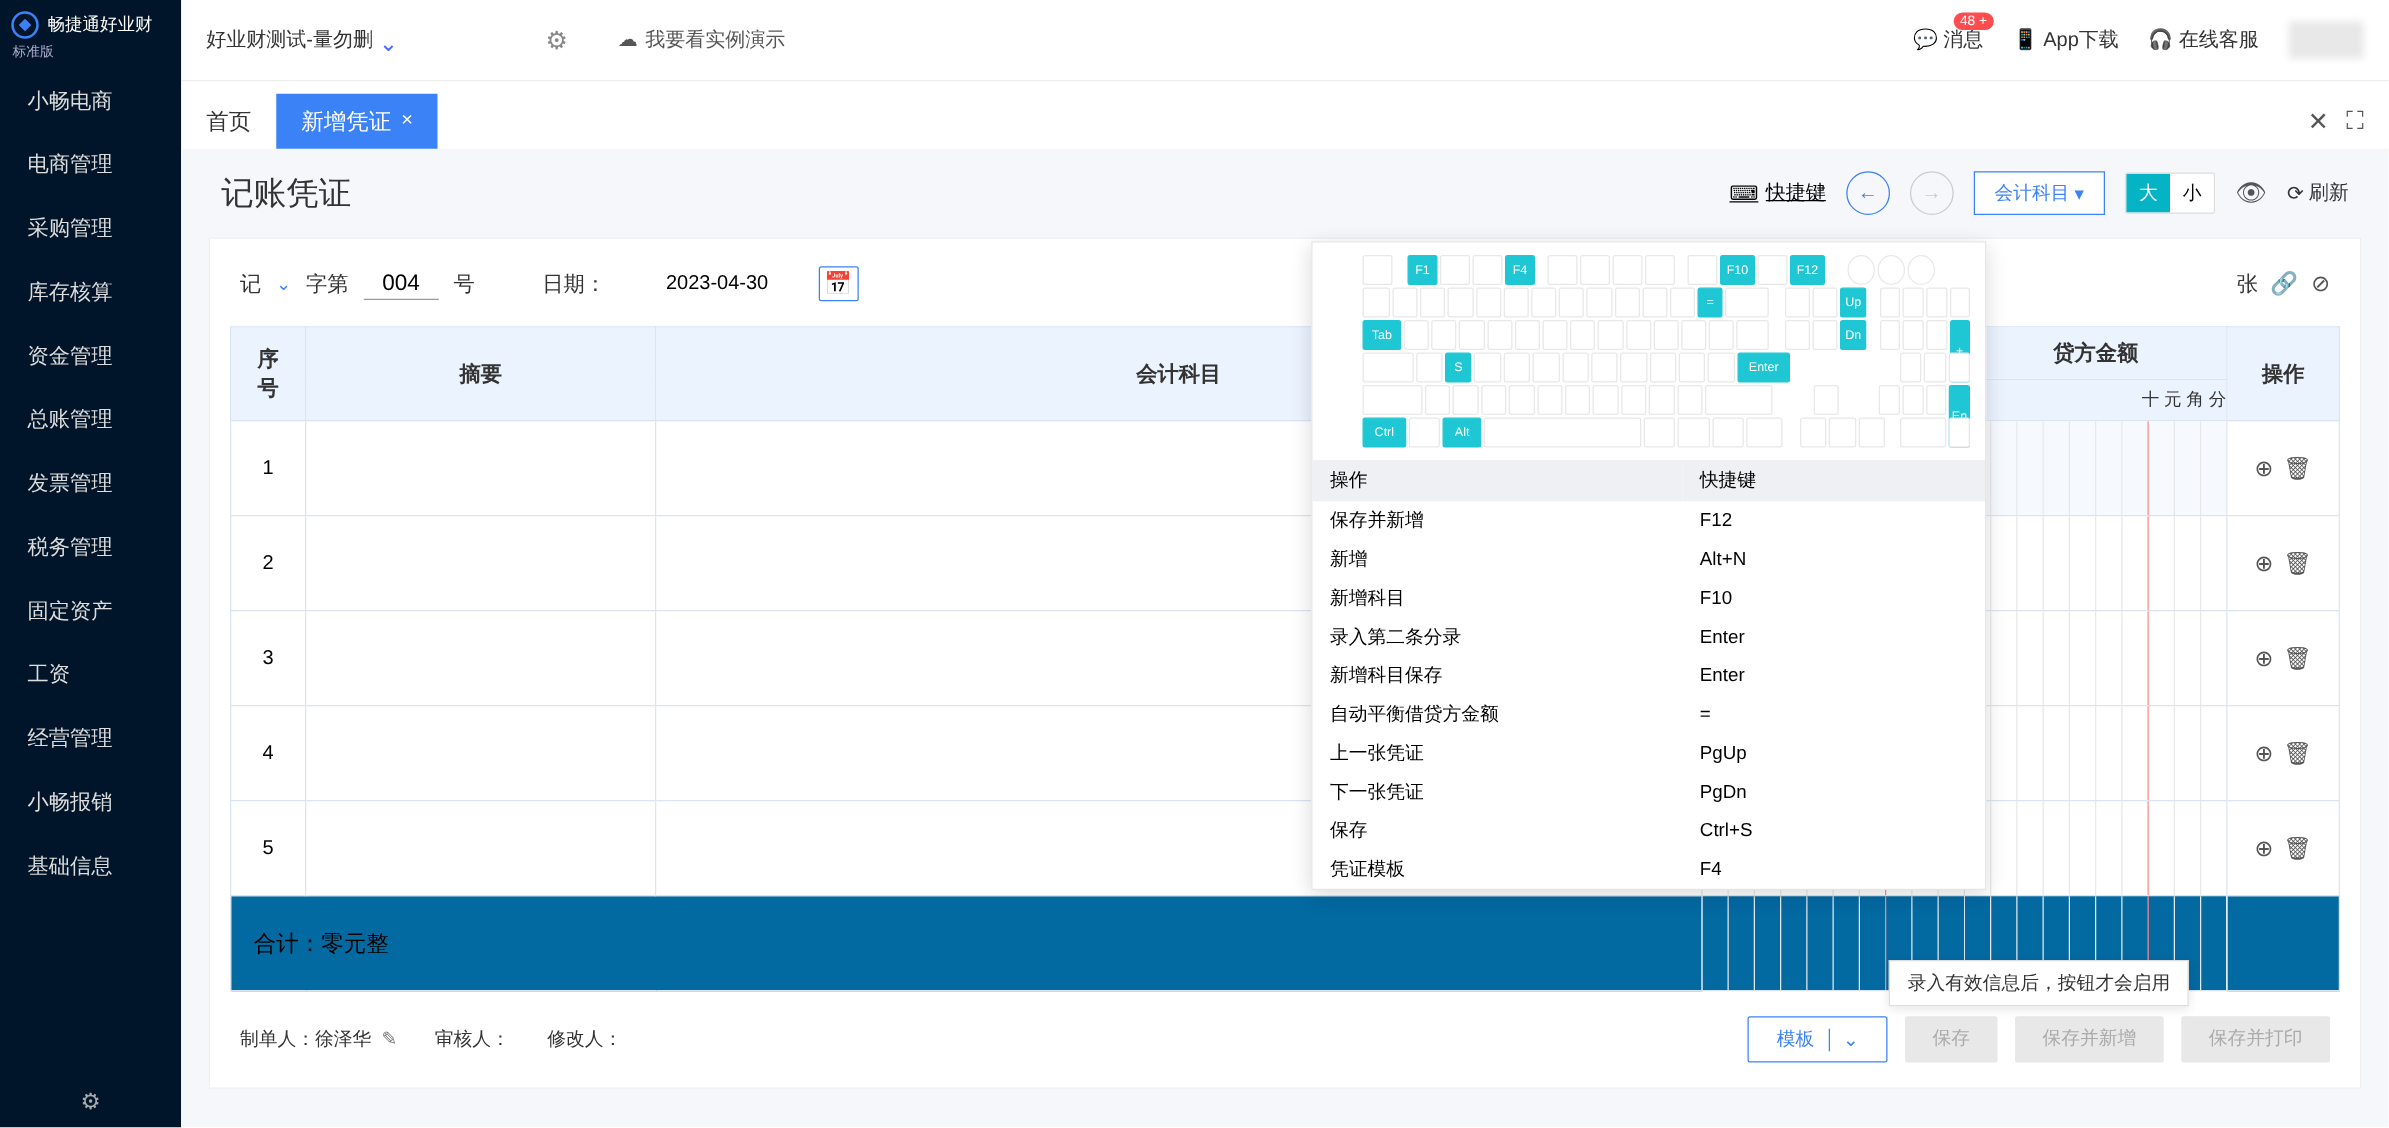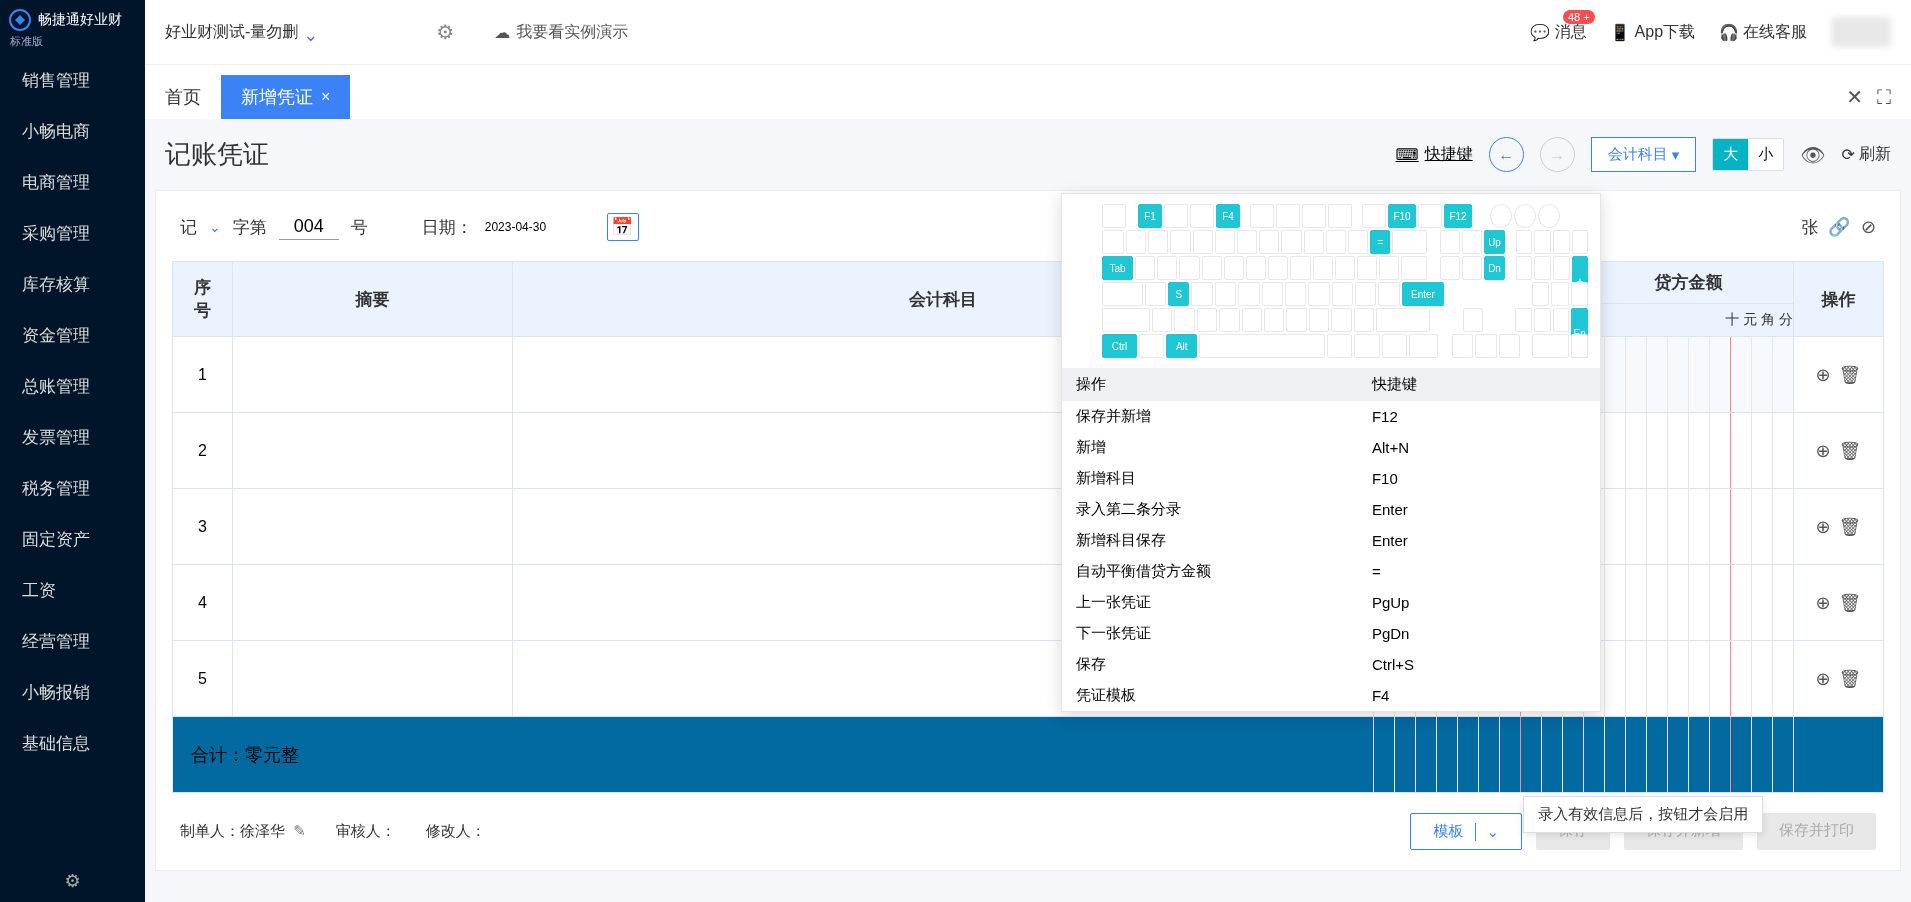--- a/index.html
+++ b/index.html
@@ -26,40 +26,40 @@
     .badge { position:absolute; top:-12px; right:-8px; background:#ff4d4f; color:#fff; font-size:11px; padding:1px 5px; border-radius:8px; font-weight:500; }
     .avatar-box { width:60px; height:30px; background:#e8e8e8; border-radius:2px; filter:blur(3px); }
 
     .tabs-row { display:flex; align-items:center; padding:10px 20px 0 20px; gap:20px; position:relative; }
     .tab-home { color:#333; font-size:18px; padding:10px 0; cursor:pointer; }
     .tab-active { background:#3b82f6; color:#fff; padding:10px 20px; font-size:18px; display:flex; align-items:center; gap:8px; }
     .tab-close { font-size:16px; cursor:pointer; }
     .tabs-row-right { position:absolute; right:20px; display:flex; gap:14px; align-items:center; }
     .x-ic, .expand-ic { font-size:20px; color:#555; cursor:pointer; }
 
-    .content { flex:1; background:#f5f7fa; padding:0 10px; overflow:auto; }
+    .content { flex:1; background:#f5f7fa; padding:0 22px; overflow:auto; }
     .title-row { display:flex; align-items:center; padding:18px 10px; }
     .page-title { font-size:26px; color:#333; }
     .title-right { margin-left:auto; display:flex; align-items:center; gap:16px; }
     .shortcuts-btn { display:flex; align-items:center; gap:6px; text-decoration:underline; cursor:pointer; font-size:16px; }
     .nav-circle { width:35px; height:35px; border:1px solid #3b82f6; border-radius:50%; display:flex; align-items:center; justify-content:center; color:#3b82f6; cursor:pointer; }
     .nav-circle.disabled { border-color:#ccc; color:#ccc; }
     .more-btn { border:1px solid #3b82f6; color:#3b82f6; padding:7px 16px; font-size:15px; cursor:pointer; background:#fff; display:flex; gap:4px; align-items:center; }
     .size-toggle { display:flex; border:1px solid #ddd; border-radius:2px; overflow:hidden; }
     .sz-btn { padding:6px 10px; font-size:15px; cursor:pointer; background:#fff; }
     .sz-btn.active { background:#04b4c4; color:#fff; }
     .eye-ic { font-size:20px; color:#555; cursor:pointer; }
     .refresh-lnk { display:flex; align-items:center; gap:4px; color:#333; font-size:16px; cursor:pointer; }
 
     .card { background:#fff; border:1px solid #eee; padding:16px; position:relative; }
     .voucher-header { display:flex; align-items:center; gap:12px; font-size:17px; color:#333; padding:6px 8px 20px 8px; }
     .vh-label { color:#333; }
     .vh-input { border:none; border-bottom:1px solid #999; width:60px; text-align:center; font-size:18px; padding:2px; }
     .vh-chev { color:#3b82f6; font-size:14px; }
-    .date-input { border:none; border-bottom:1px solid transparent; font-size:12px; width:110px; }
+    .date-input { border:none; border-bottom:1px solid transparent; font-size:16px; width:110px;margin-left:36px; }
     .cal-ic { color:#3b82f6; font-size:18px; cursor:pointer; border:1px solid #3b82f6; padding:2px 4px; border-radius:2px; }
     .vh-right { margin-left:auto; display:flex; align-items:center; gap:10px; font-size:17px; }
     .attach-ic { font-size:18px; color:#555; cursor:pointer; }
 
     .voucher-table { width:100%; border-collapse:collapse; }
     .voucher-table th { background:#ebf3ff; border:1px solid #dbe5f1; padding:14px; font-size:17px; font-weight:600; color:#333; }
     .voucher-table td { border:1px solid #dbe5f1; padding:0; height:76px; text-align:center; font-size:16px; }
     .col-idx { width:60px; }
     .col-summary { width:280px; }
     .col-subject { width:auto; }
@@ -73,21 +73,21 @@
     .op-ic { color:#555; cursor:pointer; margin:0 4px; font-size:18px; }
     .sum-row td { background:#0369a1; font-size:18px; text-align:left; padding:14px 18px; }
 
     .footer-row { display:flex; align-items:center; padding:20px 8px 4px 8px; font-size:15px; color:#333; gap:30px; }
     .pencil-ic { margin-left:4px; color:#777; cursor:pointer; }
     .footer-btns { margin-left:auto; display:flex; gap:14px; position:relative; }
     .btn { padding:8px 22px; font-size:15px; border-radius:2px; cursor:pointer; }
     .btn-outline { border:1px solid #3b82f6; color:#3b82f6; background:#fff; display:flex; align-items:center; gap:8px; }
     .btn-chev-box { border-left:1px solid #3b82f6; padding-left:10px; margin-left:4px; color:#3b82f6; }
     .btn-disabled { background:#e8e8e8; color:#aaa; border:none; cursor:not-allowed; }
-    .tooltip { position:absolute; top:-45px; left:50%; transform:translateX(-50%); background:#fff; border:1px solid #ddd; box-shadow:0 2px 8px rgba(0,0,0,0.1); padding:8px 14px; font-size:15px; white-space:nowrap;margin-top:28px; }
+    .tooltip { position:absolute; top:-45px; left:50%; transform:translateX(-50%); background:#fff; border:1px solid #ddd; box-shadow:0 2px 8px rgba(0,0,0,0.1); padding:8px 14px; font-size:15px; white-space:nowrap; }
 
     
     .sc-popover { position:absolute; top:74px; right:300px; width:540px; background:#fff; border:1px solid #e5e5e5; box-shadow:0 4px 16px rgba(0,0,0,0.15); z-index:50; }
     .kb-area { padding:10px 12px 8px 12px;margin-left:28px; }
     .kb-row { display:flex; gap:2px; margin-bottom:2px; }
     .key { height:24px; border:1px solid #d0d6e0; border-radius:2px; font-size:10px; display:flex; align-items:center; justify-content:center; color:#fff; background:transparent; }
     .key.empty { background:#fff; border-color:#e8e8e8; }
     .key.hl { background:#1fc7d4; border-color:#1fc7d4; }
     .key.num { width:18px; }
     .sc-table { width:100%; border-collapse:collapse; }
@@ -104,21 +104,20 @@
   <div class="sidebar">
     <div class="logo-row">
       <svg class="logo-svg" viewBox="0 0 24 24">
           <circle cx="12" cy="12" r="10" fill="none" stroke="#3b82f6" stroke-width="2"></circle>
           <path d="M12 7 L7 12 L12 17 L17 12 Z" fill="#3b82f6"></path>
         </svg>
       <div class="brand">畅捷通好业财</div>
     </div>
     <div class="edition">标准版</div>
     <div class="menu-list" id="menu-list">
-        <div class="menu-item">销售管理</div>
         <div class="menu-item">小畅电商</div>
         <div class="menu-item">电商管理</div>
         <div class="menu-item">采购管理</div>
         <div class="menu-item">库存核算</div>
         <div class="menu-item">资金管理</div>
         <div class="menu-item">总账管理</div>
         <div class="menu-item">发票管理</div>
         <div class="menu-item">税务管理</div>
         <div class="menu-item">固定资产</div>
         <div class="menu-item">工资</div>

